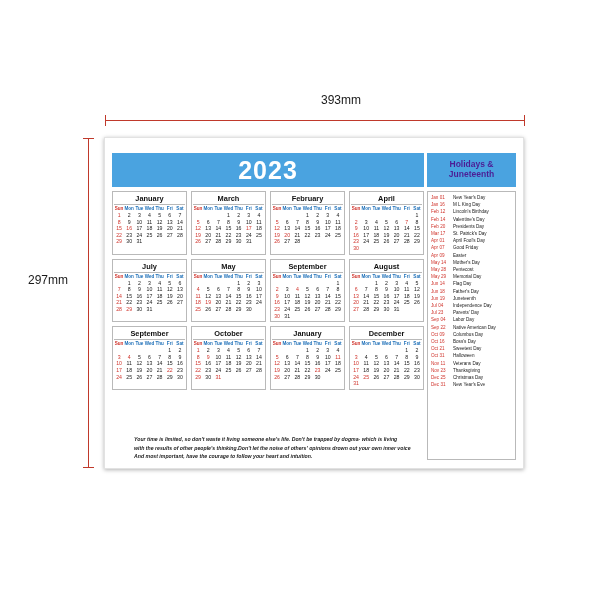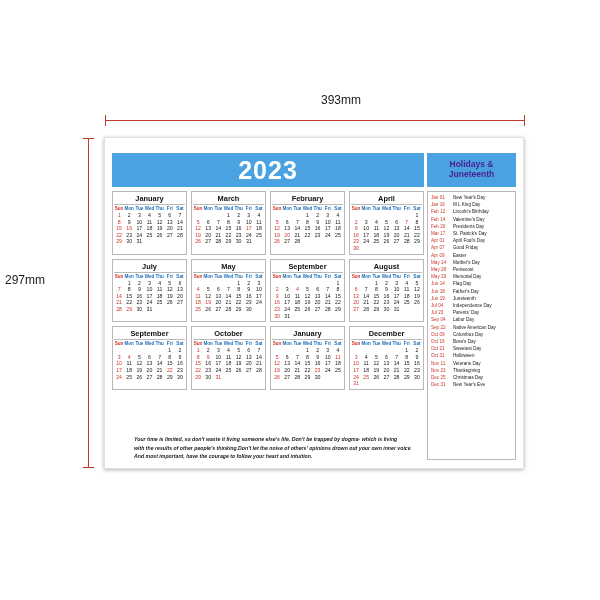--- a/index.html
+++ b/index.html
@@ -20,21 +20,21 @@
   }
 
   
   .dim-label {
     position: absolute;
     color: #1a1a1a;
     font-size: 12px;
     font-family: "Liberation Sans", sans-serif;
   }
   #dim-top-label { left: 293px; top: 93px; transform: translateX(-50%); margin-left: 48px; }
-  #dim-left-label { left: 5px; top: 273px; }
+  #dim-left-label { left: 28px; top: 273px; }
 
   .dim-line-h {
     position: absolute;
     left: 105px;
     top: 120px;
     width: 420px;
     height: 1px;
     background: #c0392b;
   }
   .dim-line-h:before, .dim-line-h:after {

